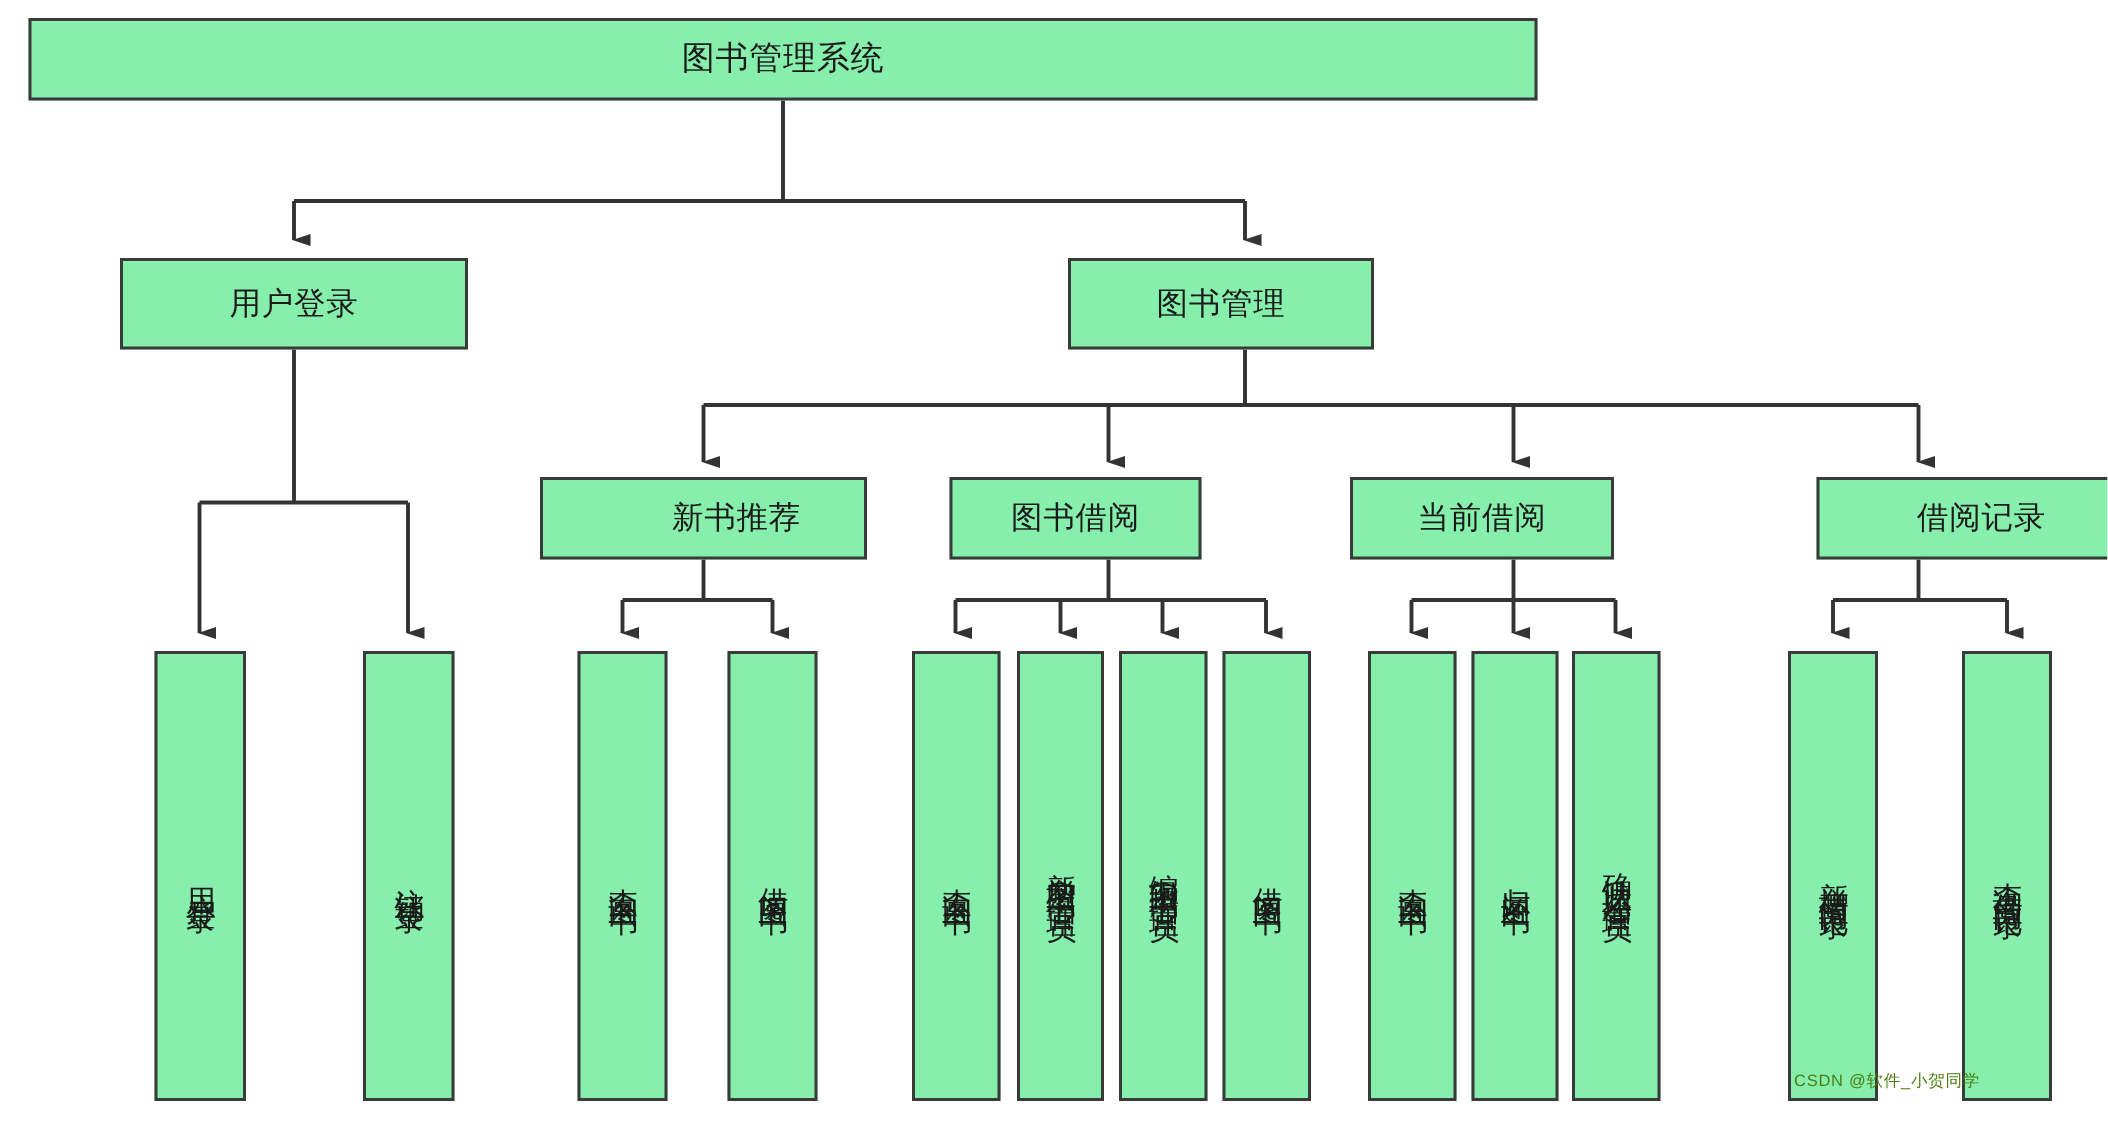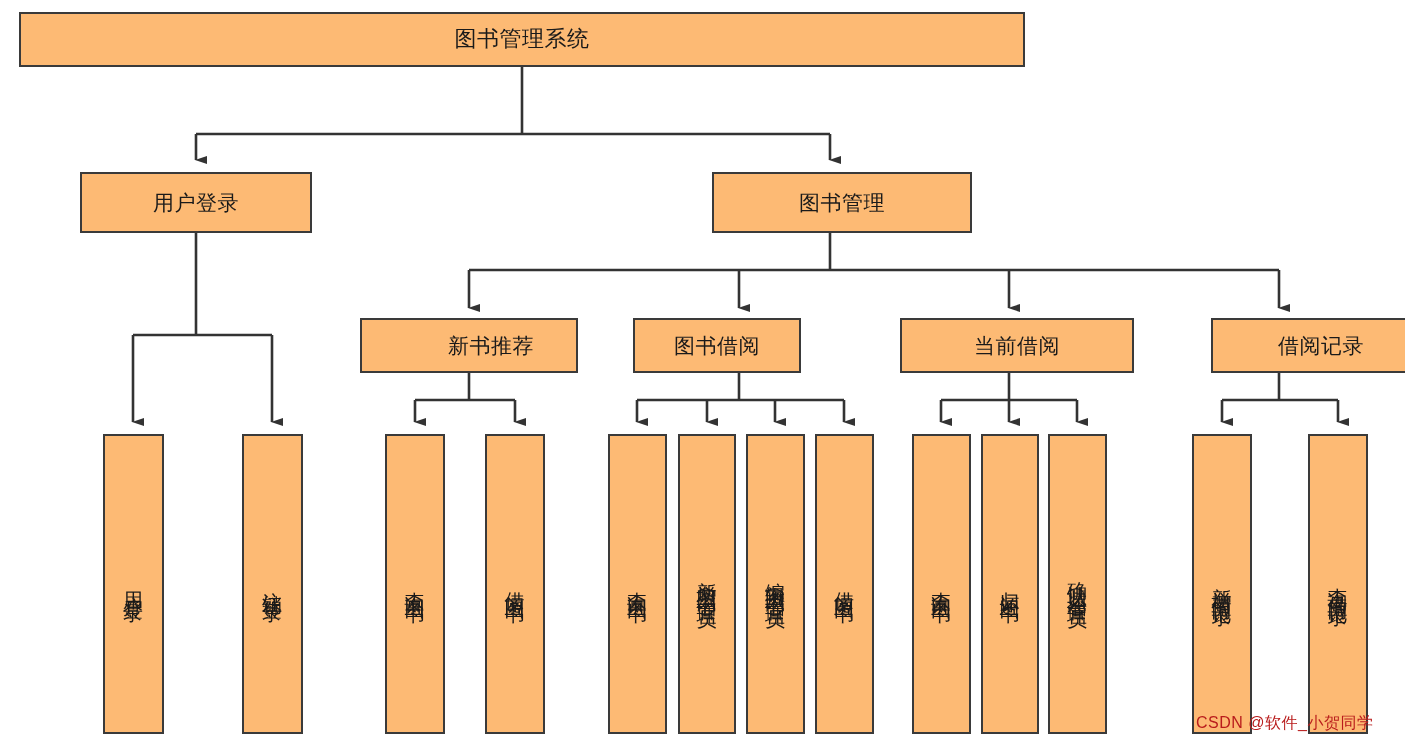--- a/index.html
+++ b/index.html
@@ -22,21 +22,21 @@
     position: absolute;
     left: 0;
     top: 0;
     width: 1405px;
     height: 747px;
     pointer-events: none;
   }
   .node {
     position: absolute;
     box-sizing: border-box;
-    background: #fdba74;
+    background: #86efac;
     border: 2px solid #3a3a3a;
     display: flex;
     align-items: center;
     justify-content: center;
     overflow: hidden;
     z-index: 2;
   }
   .node .lbl {
     color: #1a1a1a;
     line-height: 1.12;
@@ -60,22 +60,22 @@
     writing-mode: vertical-rl;
     text-orientation: upright;
     font-size: 20px;
     letter-spacing: 4px;
     line-height: 1;
     white-space: nowrap;
     max-height: 100%;
   }
   .watermark {
     position: absolute;
-    color: #b91c1c;
-    font-size: 16px;
+    color: #4d7c0f;
+    font-size: 11px;
     letter-spacing: 0.5px;
     z-index: 5;
     white-space: nowrap;
     user-select: none;
   }
 </style>
 </head>
 <body>
 
 <div id="canvas">
@@ -132,33 +132,33 @@
   </svg>
 
   <div class="node root horiz" style="left:19px; top:12px; width:1006px; height:55px;">
     <span class="lbl">图书管理系统</span>
   </div>
 
   <div class="node horiz" style="left:80px; top:172px; width:232px; height:61px;">
     <span class="lbl">用户登录</span>
   </div>
 
-  <div class="node horiz" style="left:712px; top:172px; width:260px; height:61px;">
+  <div class="node horiz" style="left:712px; top:172px; width:204px; height:61px;">
     <span class="lbl">图书管理</span>
   </div>
 
   <div class="node horiz" style="left:360px; top:318px; width:218px; height:55px;padding-left:44px;">
     <span class="lbl">新书推荐</span>
   </div>
 
   <div class="node horiz" style="left:633px; top:318px; width:168px; height:55px;">
     <span class="lbl">图书借阅</span>
   </div>
 
-  <div class="node horiz" style="left:900px; top:318px; width:234px; height:55px;">
+  <div class="node horiz" style="left:900px; top:318px; width:176px; height:55px;">
     <span class="lbl">当前借阅</span>
   </div>
 
   <div class="node horiz" style="left:1170px; top:318px; width:220px; height:55px;margin-left:41px;">
     <span class="lbl">借阅记录</span>
   </div>
 
   <div class="node vert" style="left:103px; top:434px; width:61px; height:300px;">
     <span class="lbl">用户登录</span>
   </div>

